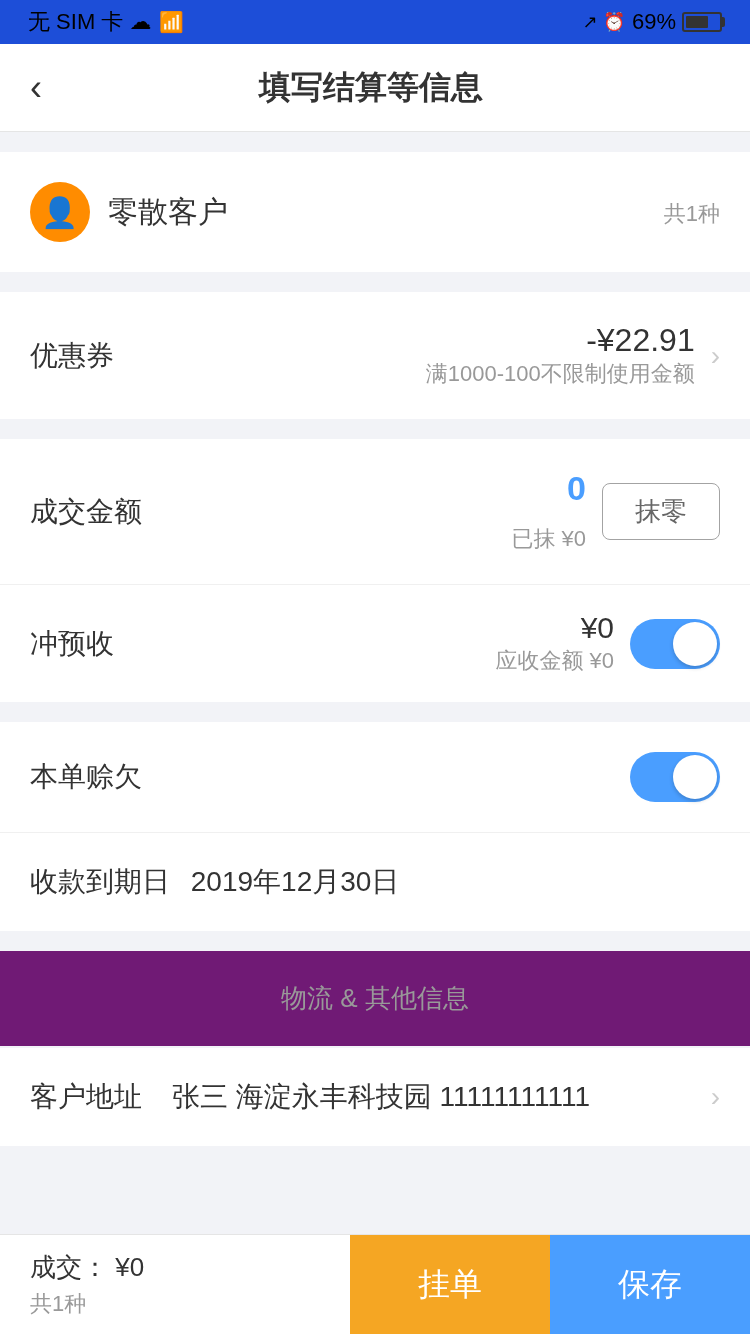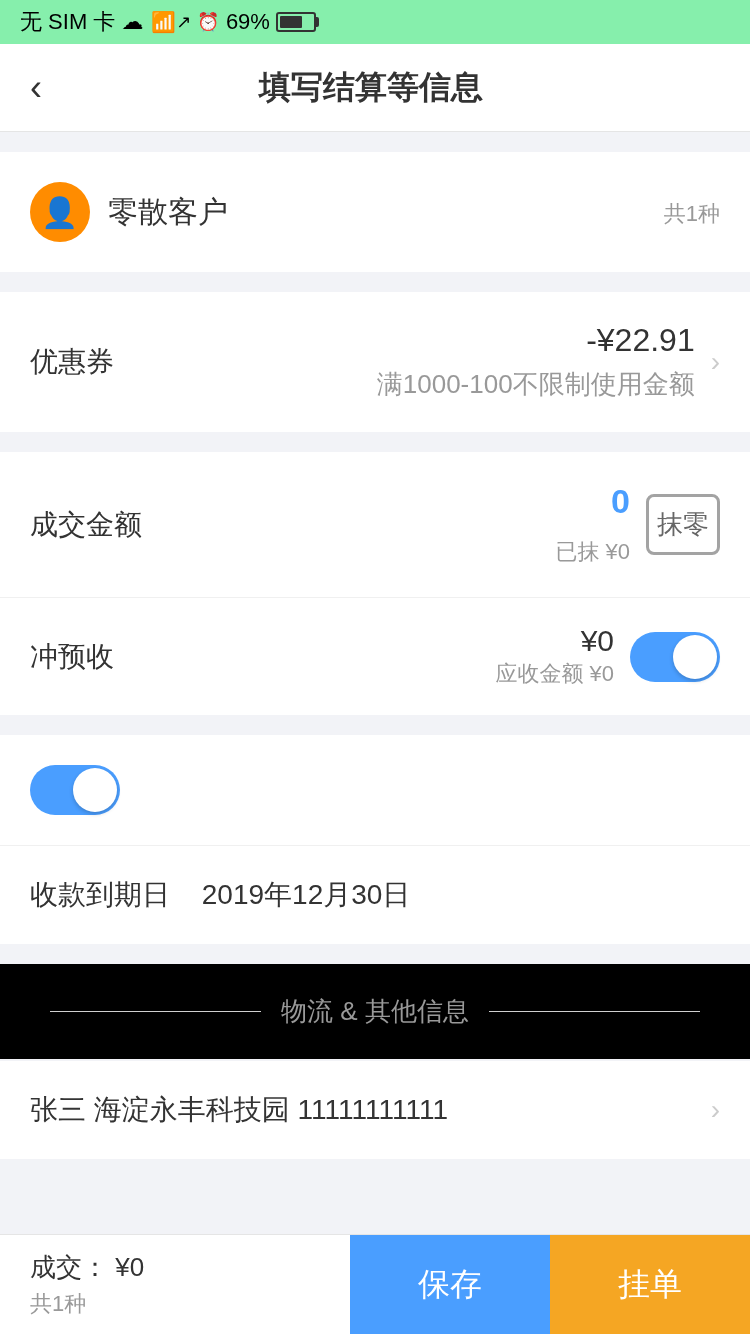--- a/index.html
+++ b/index.html
@@ -9,25 +9,26 @@
       background: #f2f3f7;
       width: 750px;
       min-height: 1334px;
       position: relative;
       font-size: 28px;
       overflow-x: hidden;
     }
 
     
     .status-bar {
-      background: #86efac;
+      background: #1d4ed8;
       height: 44px;
       display: flex;
       align-items: center;
-      padding: 0 20px;
+      justify-content: space-between;
+      padding: 0 28px;
       font-size: 24px;
       font-weight: 500;
     }
     .status-left { display: flex; align-items: center; gap: 8px; }
     .status-center { font-size: 28px; font-weight: 600; }
     .status-right { display: flex; align-items: center; gap: 6px; font-size: 22px; }
     .battery-icon {
       width: 40px; height: 20px; border: 2px solid #333; border-radius: 3px;
       position: relative; display: inline-flex; align-items: center; padding: 2px;
     }
@@ -118,23 +119,23 @@
     }
     .row-right-col {
       text-align: right;
     }
     .coupon-discount {
       font-size: 32px;
       color: #333;
       font-weight: 500;
     }
     .coupon-sub {
-      font-size: 26px;
+      font-size: 22px;
       color: #999;
-      margin-top: 8px;
+      margin-top: 0;
     }
     .chevron {
       font-size: 28px;
       color: #ccc;
     }
 
     
     .gray-divider {
       background: #f2f3f7;
       height: 20px;
@@ -145,23 +146,23 @@
       font-size: 34px;
       color: #4a9eff;
       font-weight: 600;
     }
     .amount-sub {
       font-size: 22px;
       color: #999;
       margin-top: 16px;
     }
     .round-btn {
-      border: 3px solid #a3a3a3;
+      border: 1px solid #a3a3a3;
       border-radius: 8px;
-      padding: 10px 8px;
+      padding: 10px 32px;
       font-size: 26px;
       color: #666;
       background: #fff;
       cursor: pointer;
     }
 
     
     .toggle {
       width: 90px;
       height: 50px;
@@ -369,57 +370,59 @@
           <div class="toggle-knob"></div>
         </div>
       </div>
     </div>
   </div>
 
   <div class="gray-divider"></div>
 
   <div class="section-card" style="margin-bottom:0;">
     <div class="debt-row">
+      <span class="debt-label">本单赊欠</span>
       <div class="toggle">
         <div class="toggle-knob"></div>
       </div>
     </div>
 
     <div class="due-row">
       <span class="due-text">
         <span>收款到期日</span>
-        <span style="margin-left:24px;">2019年12月30日</span>
+        <span style="margin-left:13px;">2019年12月30日</span>
       </span>
     </div>
   </div>
 
   <div class="gray-divider"></div>
 
-  <div class="logistics-header" style="background:#000000;padding:30px 30px;">
+  <div class="logistics-header" style="background:#701a75;padding:30px 30px;flex-direction:column;">
     <div class="logistics-line"></div>
     <span class="logistics-title">物流 &amp; 其他信息</span>
     <div class="logistics-line"></div>
   </div>
 
   <div class="gray-divider" style="height:2px;"></div>
 
   <div class="section-card" style="margin-bottom:0;">
     <div class="address-row">
+      <span class="address-label">客户地址</span>
       <span class="address-value">张三 海淀永丰科技园 11111111111</span>
       <span class="address-chevron">›</span>
     </div>
   </div>
 
   <div class="gray-divider" style="height:200px;"></div>
 
 </div>
 
 <div class="bottom-bar">
   <div class="bottom-summary">
     <div class="bottom-deal">
       <span>成交：</span>
       <span>¥0</span>
     </div>
     <div class="bottom-count">共1种</div>
   </div>
+  <div class="bottom-btn btn-hang">挂单</div>
   <div class="bottom-btn btn-save">保存</div>
-  <div class="bottom-btn btn-hang">挂单</div>
 </div>
 
 </body></html>

